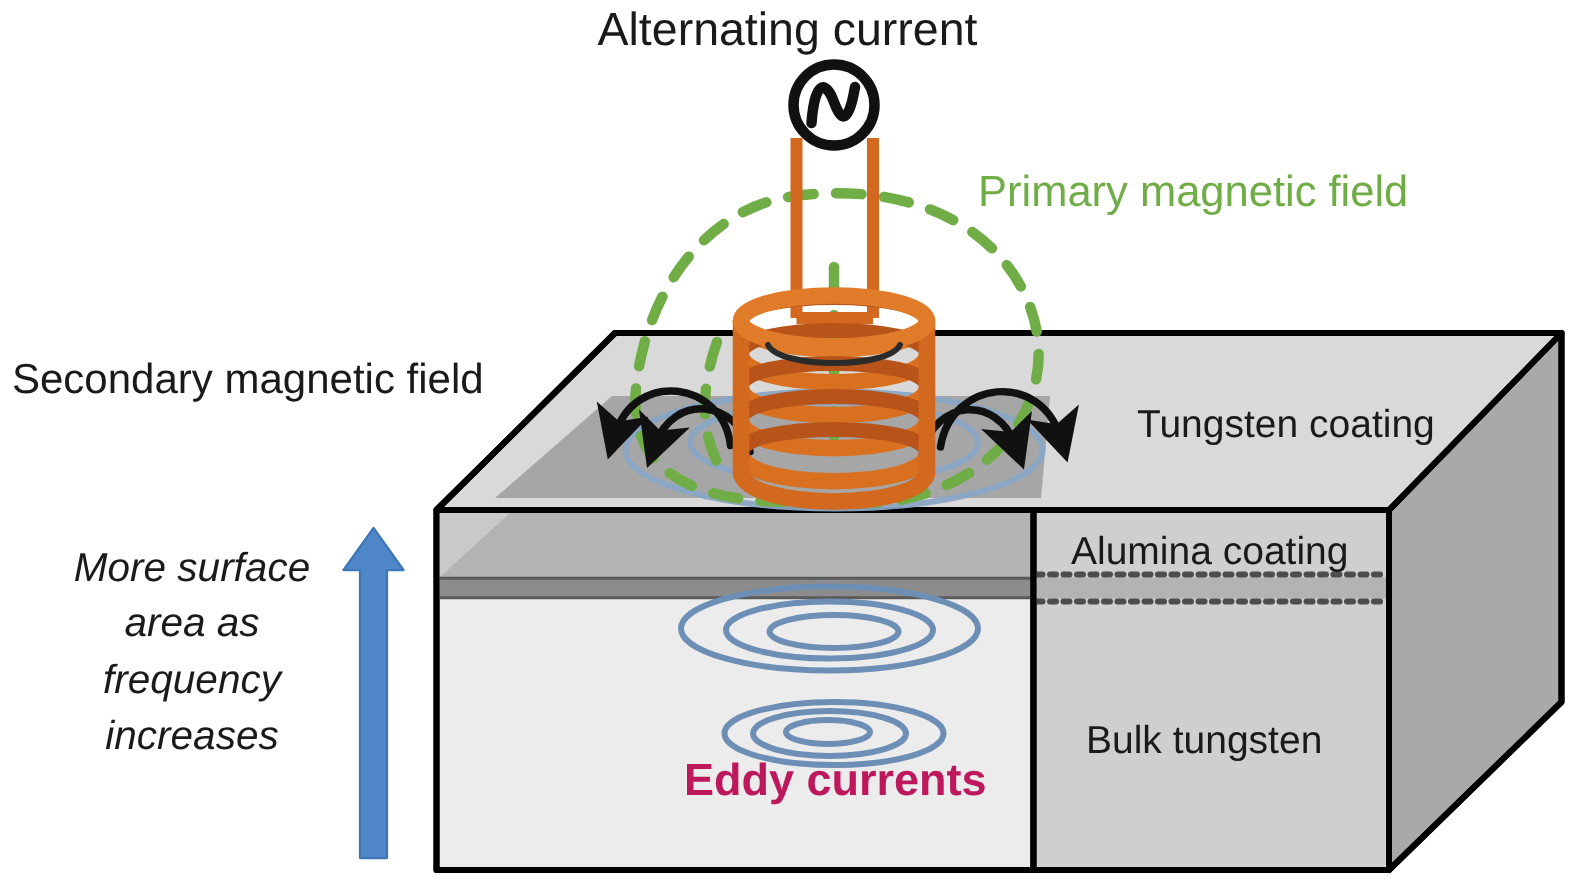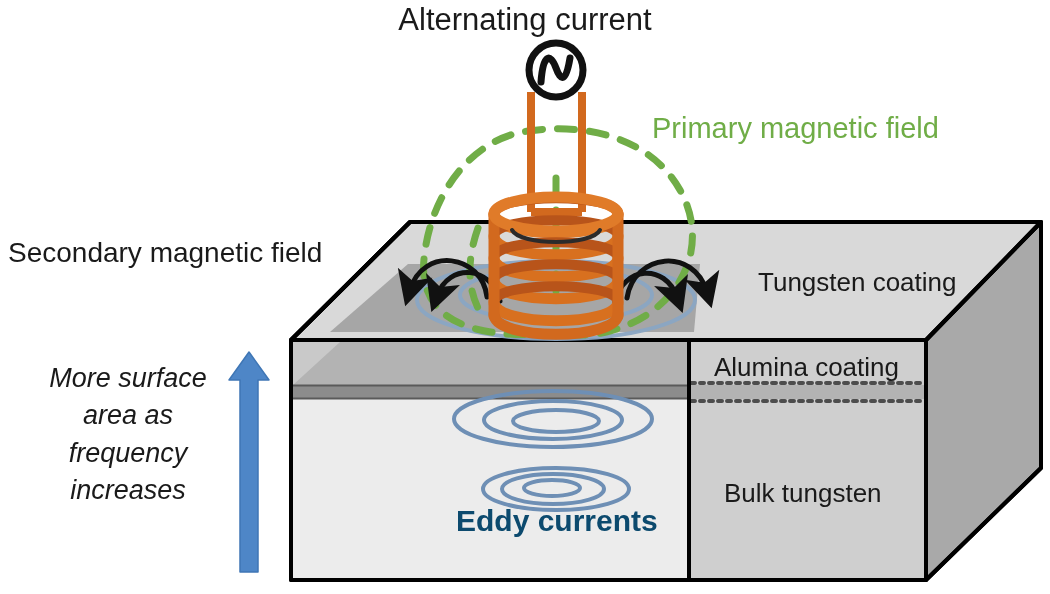--- a/index.html
+++ b/index.html
@@ -56,21 +56,21 @@
   }
   #label-bulk-tungsten {
     left: 724px; top: 478px;
     font-size: 26px;
     color: #1a1a1a;
   }
   #label-eddy-currents {
     left: 456px; top: 503px;
     font-size: 30px;
     font-weight: bold;
-    color: #0c4a6e;
+    color: #be185d;
   }
   #label-more-surface {
     left: 22px; top: 360px;
     width: 212px;
     text-align: center;
     font-size: 27px;
     color: #1a1a1a;
     line-height: 1.38;
     font-style: italic;
   }

